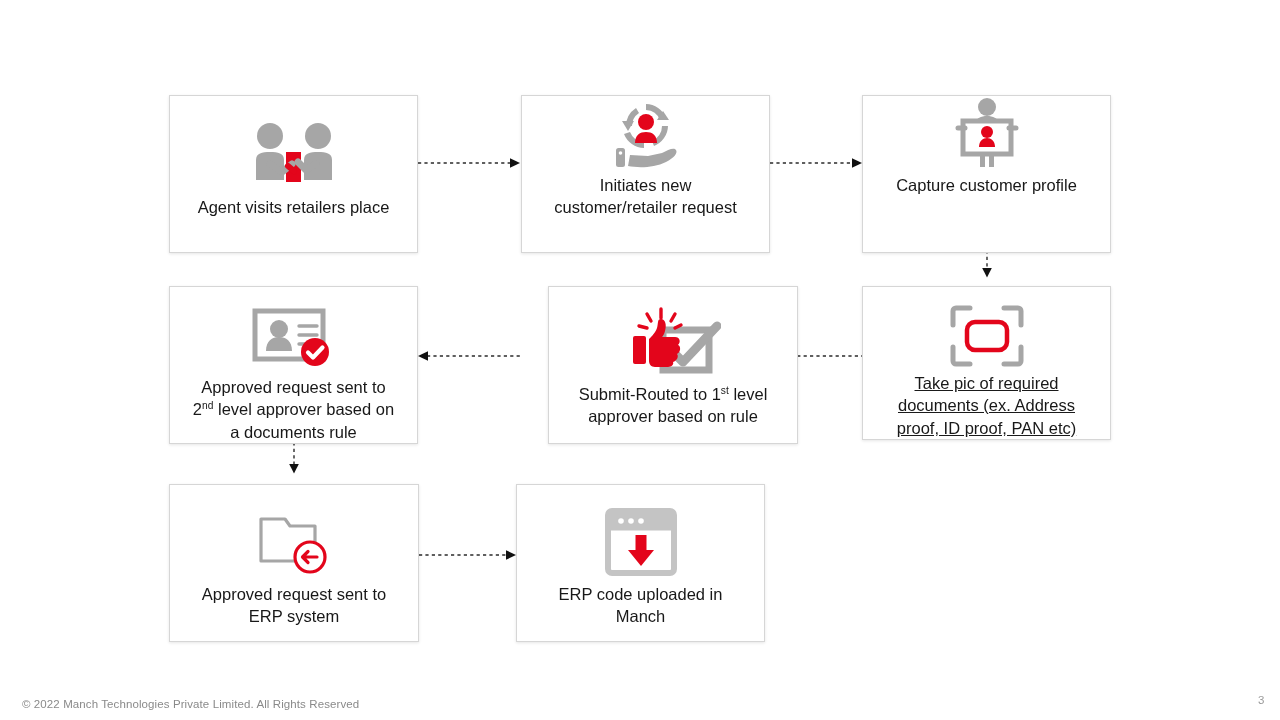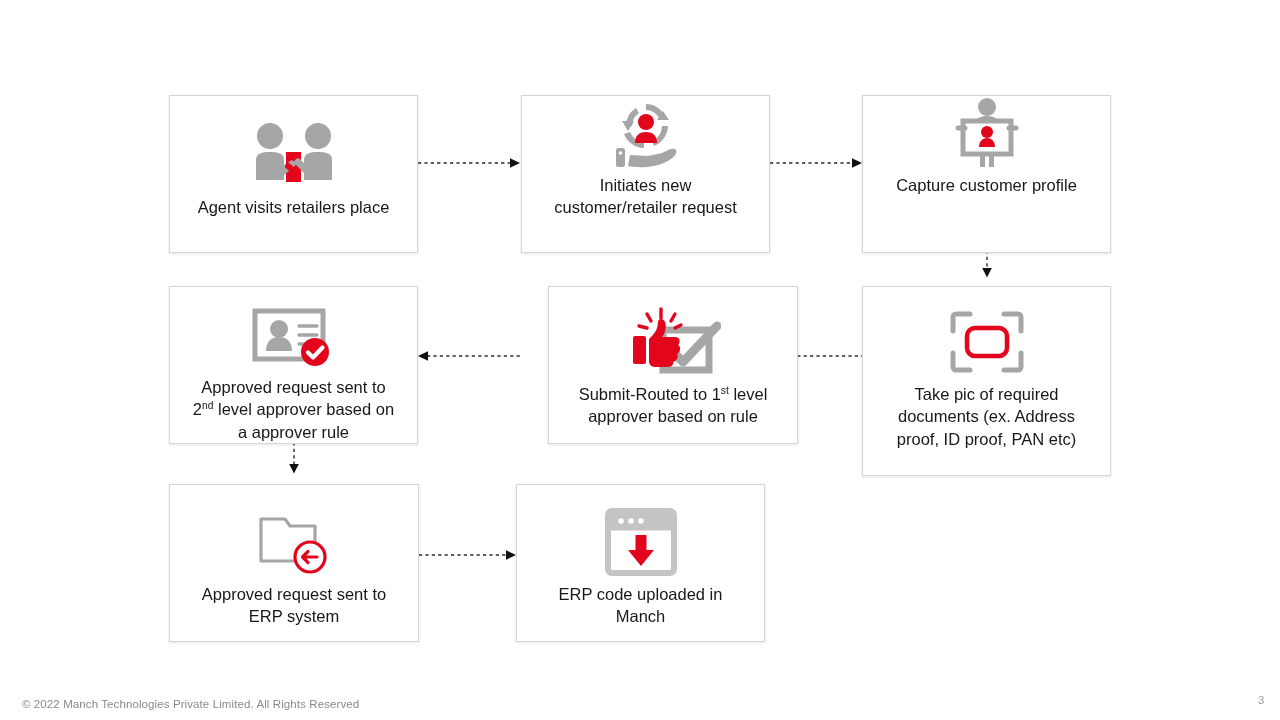--- a/index.html
+++ b/index.html
@@ -57,21 +57,21 @@
     line-height: 0;
   }
 
   
   #node-agent      { left: 169px; top: 86px;  width: 249px; height: 158px; padding-top: 22px; }
   #node-initiate   { left: 521px; top: 86px;  width: 249px; height: 158px; }
   #node-capture    { left: 862px; top: 86px;  width: 249px; height: 158px; }
 
   #node-approver2  { left: 169px; top: 277px; width: 249px; height: 158px; padding-top: 18px; }
   #node-submit1    { left: 548px; top: 277px; width: 250px; height: 158px; padding-top: 18px; }
-  #node-takepic    { left: 862px; top: 277px; width: 249px; height: 190px; padding-top: 18px; }
+  #node-takepic    { left: 862px; top: 277px; width: 249px; height: 154px; padding-top: 18px; text-decoration: underline; }
 
   #node-erpsent    { left: 169px; top: 475px; width: 250px; height: 158px; padding-top: 20px; }
   #node-erpupload  { left: 516px; top: 475px; width: 249px; height: 158px; padding-top: 20px; }
 
   
   .conn { position: absolute; }
   .conn svg { display: block; overflow: visible; }
 
   
   #footer-copy {
@@ -217,21 +217,21 @@
           <path d="M15,44 C15,34 21,30 28,30 C35,30 41,34 41,44 Z" fill="#a6a6a6"></path>
           <path d="M48,19 L66,19 M48,28 L66,28 M48,37 L60,37" stroke="#a6a6a6" stroke-width="3.4" stroke-linecap="round"></path>
           <circle cx="64" cy="45" r="14" fill="#e3051b"></circle>
           <path d="M57,45.5 L62,50.5 L71.5,40.5" fill="none" stroke="#ffffff" stroke-width="4.2" stroke-linecap="round" stroke-linejoin="round"></path>
         </svg>
       </span>
     </div>
     <div class="caption">
       <div>Approved request sent to</div>
       <div><span>2</span><sup>nd</sup><span> level approver based on</span></div>
-      <div>a approver rule</div>
+      <div>a documents rule</div>
     </div>
   </div>
 
   <div class="node" id="node-submit1">
     <div class="icon-wrap">
       <span>
         <svg width="96" height="72" viewBox="0 0 96 72">
           <rect x="38" y="24" width="46" height="40" fill="none" stroke="#a6a6a6" stroke-width="7"></rect>
           <path d="M46,44 L58,56 L92,20" fill="none" stroke="#a6a6a6" stroke-width="9" stroke-linecap="round" stroke-linejoin="round"></path>
           <path d="M36,3 L36,12 M22,8 L26,15 M50,8 L46,15 M14,20 L22,22 M56,19 L50,22" stroke="#e3051b" stroke-width="3.4" stroke-linecap="round"></path>

